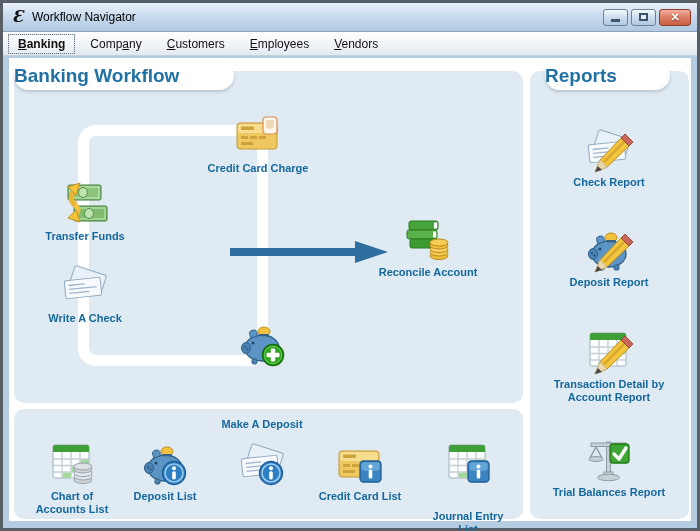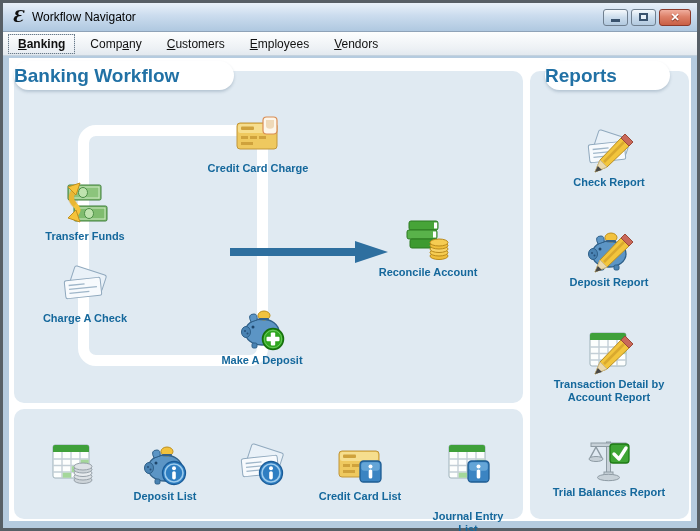--- a/index.html
+++ b/index.html
@@ -157,23 +157,23 @@
       <div class="item" style="left: 15px; top: 262px; width: 140px;">
         <span class="ic"><svg width="52" height="48" viewBox="0 0 52 48" xmlns="http://www.w3.org/2000/svg">
             <rect x="13" y="8" width="33" height="17" rx="2" fill="#E9F1F8" stroke="#90A9BE" transform="rotate(18 29 16)"></rect>
             <rect x="6" y="17" width="36" height="18" rx="2" fill="#F7FAFD" stroke="#90A9BE" transform="rotate(-6 24 26)"></rect>
             <g transform="rotate(-6 24 26)" stroke="#9FB6C9" stroke-width="1.3">
               <line x1="10" y1="22" x2="26" y2="22"></line>
               <line x1="10" y1="26" x2="38" y2="26"></line>
               <line x1="10" y1="30" x2="30" y2="30"></line>
             </g>
           </svg></span>
-        <span class="lbl">Charge A Check</span>
-      </div>
-      <div class="item" style="left: 192px; top: 304px; width: 140px;">
+        <span class="lbl">Write A Check</span>
+      </div>
+      <div class="item" style="left: 192px; top: 320px; width: 140px; gap: 48px;">
         <span class="ic"><svg width="52" height="48" viewBox="0 0 52 48" xmlns="http://www.w3.org/2000/svg">
             <ellipse cx="26" cy="28" rx="17" ry="13" fill="#5C95C5" stroke="#2F6089" stroke-width="1.3"></ellipse>
             <path d="M15 18 Q11 10 18 10 Q22 10 21 16 Z" fill="#5C95C5" stroke="#2F6089"></path>
             <ellipse cx="10" cy="28" rx="4.5" ry="5.5" fill="#4A83B3" stroke="#2F6089"></ellipse>
             <circle cx="9" cy="27" r="1" fill="#27517A"></circle>
             <circle cx="11.5" cy="29.5" r="1" fill="#27517A"></circle>
             <circle cx="17" cy="23" r="1.5" fill="#1E466B"></circle>
             <rect x="16" y="39" width="5" height="5" rx="1.5" fill="#4A83B3" stroke="#2F6089"></rect>
             <rect x="31" y="39" width="5" height="5" rx="1.5" fill="#4A83B3" stroke="#2F6089"></rect>
             <ellipse cx="28" cy="11.5" rx="6" ry="4.5" fill="#F2C23E" stroke="#BD8F1E"></ellipse>
@@ -296,20 +296,21 @@
             <rect x="16.7" y="32.7" width="8.3" height="5" fill="#A4D79A"></rect>
             <rect x="34.7" y="19.7" width="8" height="5.8" fill="#A4D79A"></rect>
             <g stroke="#97A1A9">
               <ellipse cx="37" cy="40" rx="9" ry="3.5" fill="#CDD4D9"></ellipse>
               <ellipse cx="37" cy="36.5" rx="9" ry="3.5" fill="#DDE2E6"></ellipse>
               <ellipse cx="37" cy="33" rx="9" ry="3.5" fill="#E8ECEF"></ellipse>
               <ellipse cx="37" cy="29.5" rx="9" ry="3.5" fill="#CDD4D9"></ellipse>
               <ellipse cx="37" cy="26.5" rx="9" ry="3.5" fill="#DDE2E6"></ellipse>
             </g>
           </svg></span>
+        <span class="lbl">Chart of Accounts List</span>
       </div>
       <div class="item" style="left: 105px; top: 440px; width: 120px;">
         <span class="ic"><svg width="52" height="48" viewBox="0 0 52 48" xmlns="http://www.w3.org/2000/svg">
             <ellipse cx="26" cy="28" rx="17" ry="13" fill="#5C95C5" stroke="#2F6089" stroke-width="1.3"></ellipse>
             <path d="M15 18 Q11 10 18 10 Q22 10 21 16 Z" fill="#5C95C5" stroke="#2F6089"></path>
             <ellipse cx="10" cy="28" rx="4.5" ry="5.5" fill="#4A83B3" stroke="#2F6089"></ellipse>
             <circle cx="9" cy="27" r="1" fill="#27517A"></circle>
             <circle cx="11.5" cy="29.5" r="1" fill="#27517A"></circle>
             <circle cx="17" cy="23" r="1.5" fill="#1E466B"></circle>
             <rect x="16" y="39" width="5" height="5" rx="1.5" fill="#4A83B3" stroke="#2F6089"></rect>

